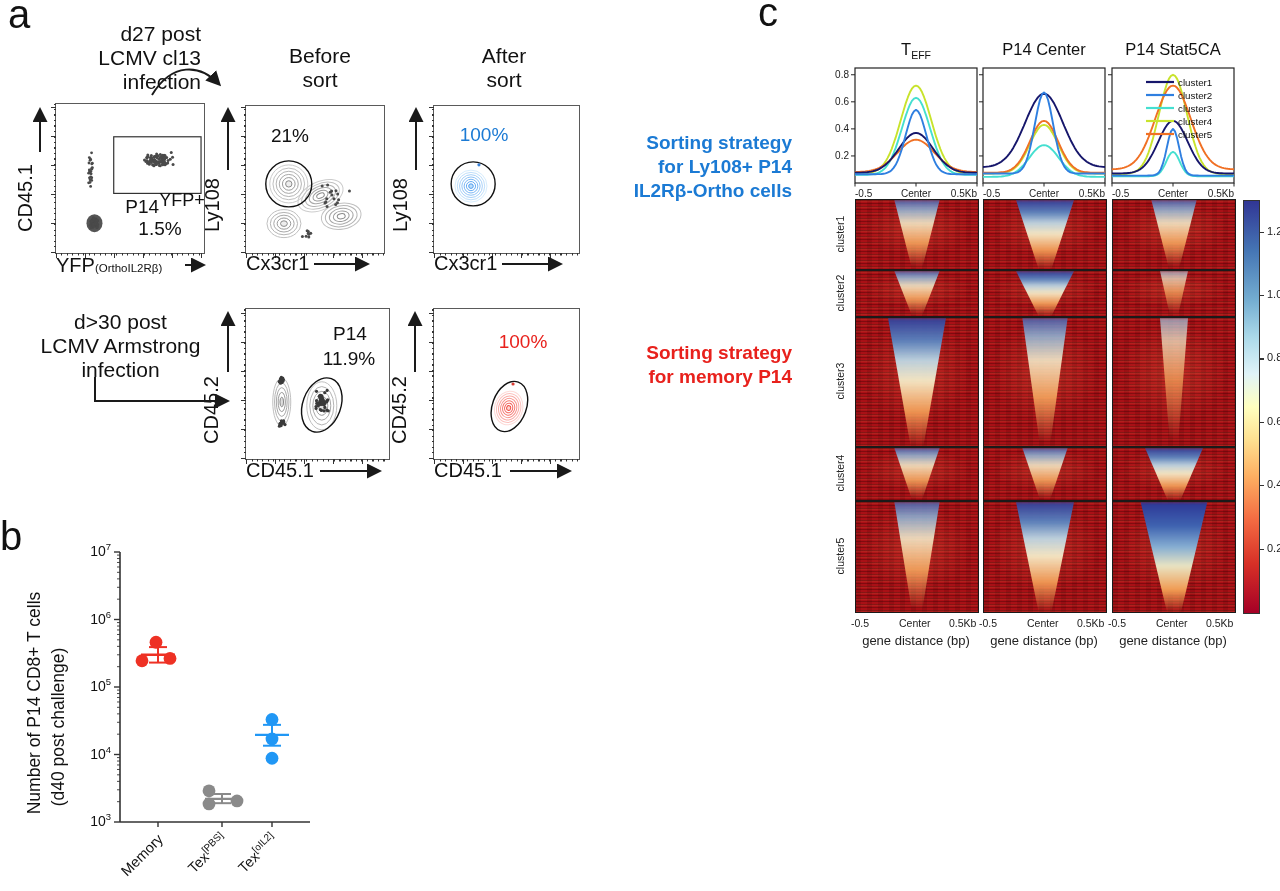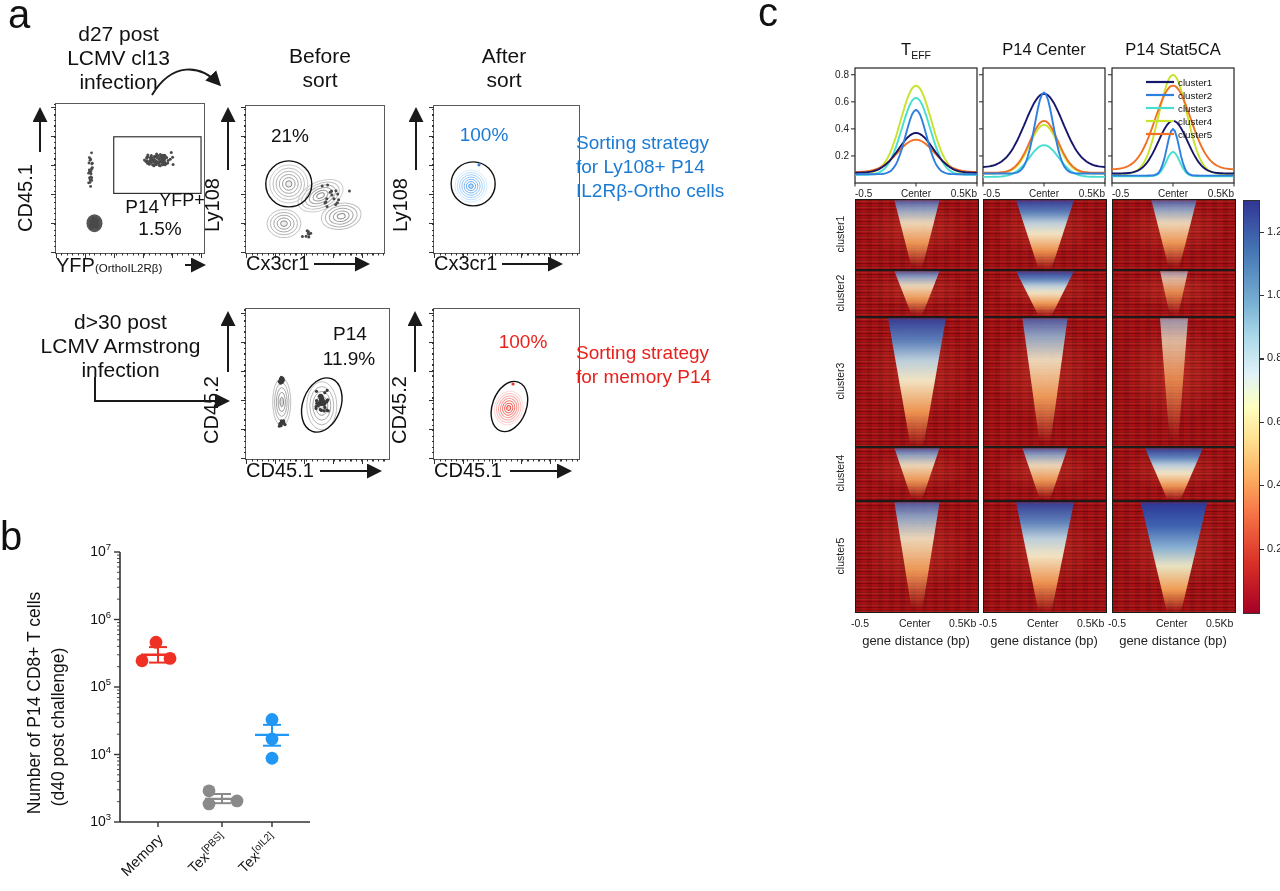--- a/index.html
+++ b/index.html
@@ -2,21 +2,21 @@
 <html><head>
 <meta charset="utf-8">
 <style>
   html,body{margin:0;padding:0;background:#fff;}
   .fig{position:relative;width:1280px;height:891px;background:#fff;overflow:hidden;
        font-family:"Liberation Sans", sans-serif;color:#1a1a1a;}
   .abs{position:absolute;}
   .panel-letter{position:absolute;font-size:40px;line-height:1;color:#111;}
   .intro{position:absolute;text-align:center;font-size:21px;line-height:24px;color:#111;}
   .coltitle{position:absolute;text-align:center;font-size:21px;line-height:24px;color:#111;}
-  .caption{position:absolute;text-align:left;font-size:19px;line-height:24px;font-weight:400;}
+  .caption{position:absolute;text-align:right;font-size:19px;line-height:24px;font-weight:700;}
   .cap-blue{color:#1b7ad4;}
   .cap-red{color:#e8211c;}
   .flowbox{position:absolute;border:1.3px solid #5a5a5a;background:#fff;}
   .flowbox svg{position:absolute;left:0;top:0;}
   .ticks-x{position:absolute;left:0;right:0;top:100%;height:6px;
     background-image:
       repeating-linear-gradient(90deg,#333 0 1.2px,transparent 1.2px 29px),
       repeating-linear-gradient(90deg,#333 0 1px,transparent 1px 5.5px);
     background-size:100% 5px,100% 2.5px;background-repeat:no-repeat;}
   .ticks-y{position:absolute;top:0;bottom:0;right:100%;width:6px;
@@ -67,21 +67,21 @@
   .cbar-tick{position:absolute;font-size:11px;color:#222;white-space:nowrap;}
   .cbar-tickline{position:absolute;width:4px;height:1.2px;background:#333;}
 </style>
 </head>
 <body>
 
 <div class="fig">
 
   <div class="panel-letter" style="left:8px;top:-6px;">a</div>
 
-  <div class="intro" style="left:36px;top:22px;width:165px;">
+  <div class="intro" style="left:36px;top:22px;width:165px;text-align:right;">
     <div>d27 post</div>
     <div>LCMV cl13</div>
     <div>infection</div>
   </div>
 
   <div class="coltitle" style="left:251px;top:44px;width:138px;">
     <div>Before</div>
     <div>sort</div>
   </div>
   <div class="coltitle" style="left:430px;top:44px;width:148px;">

